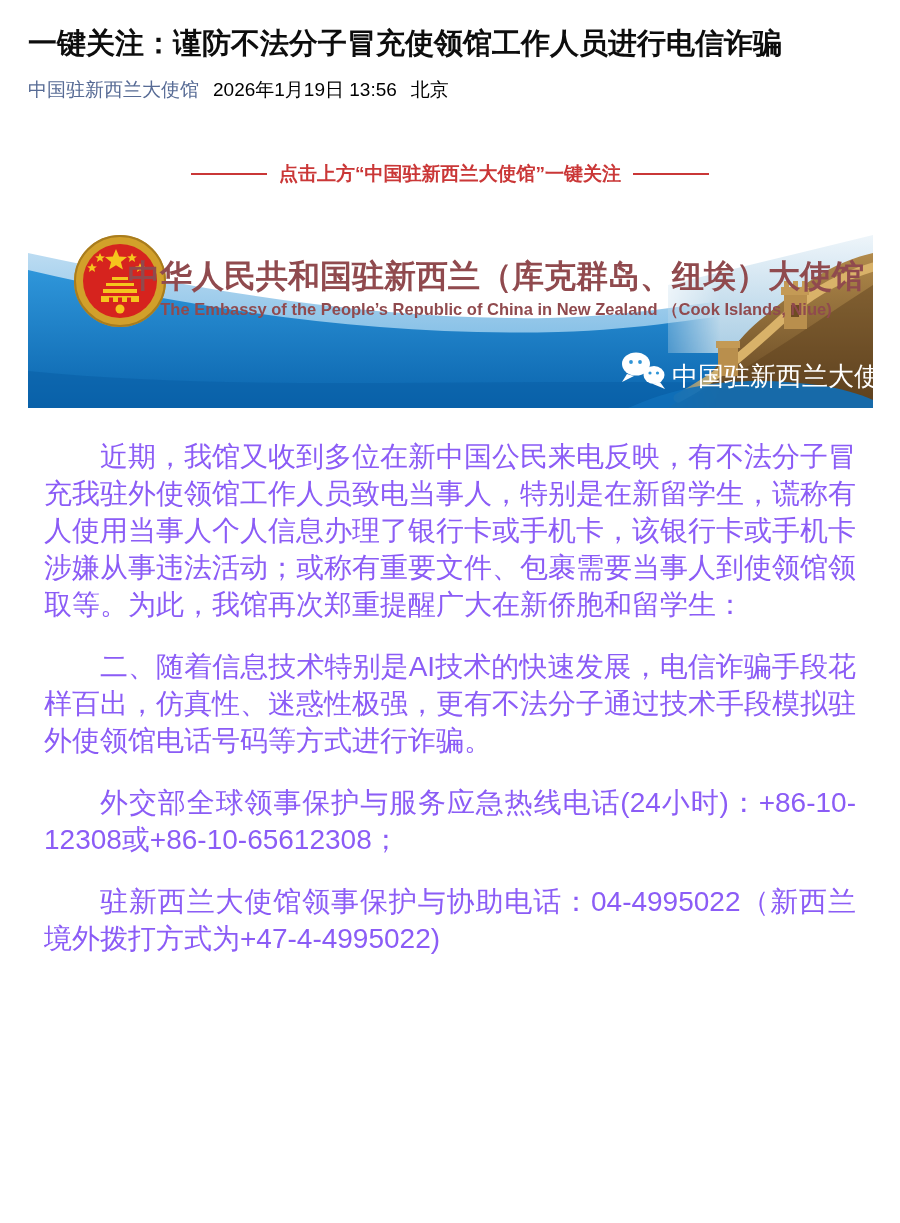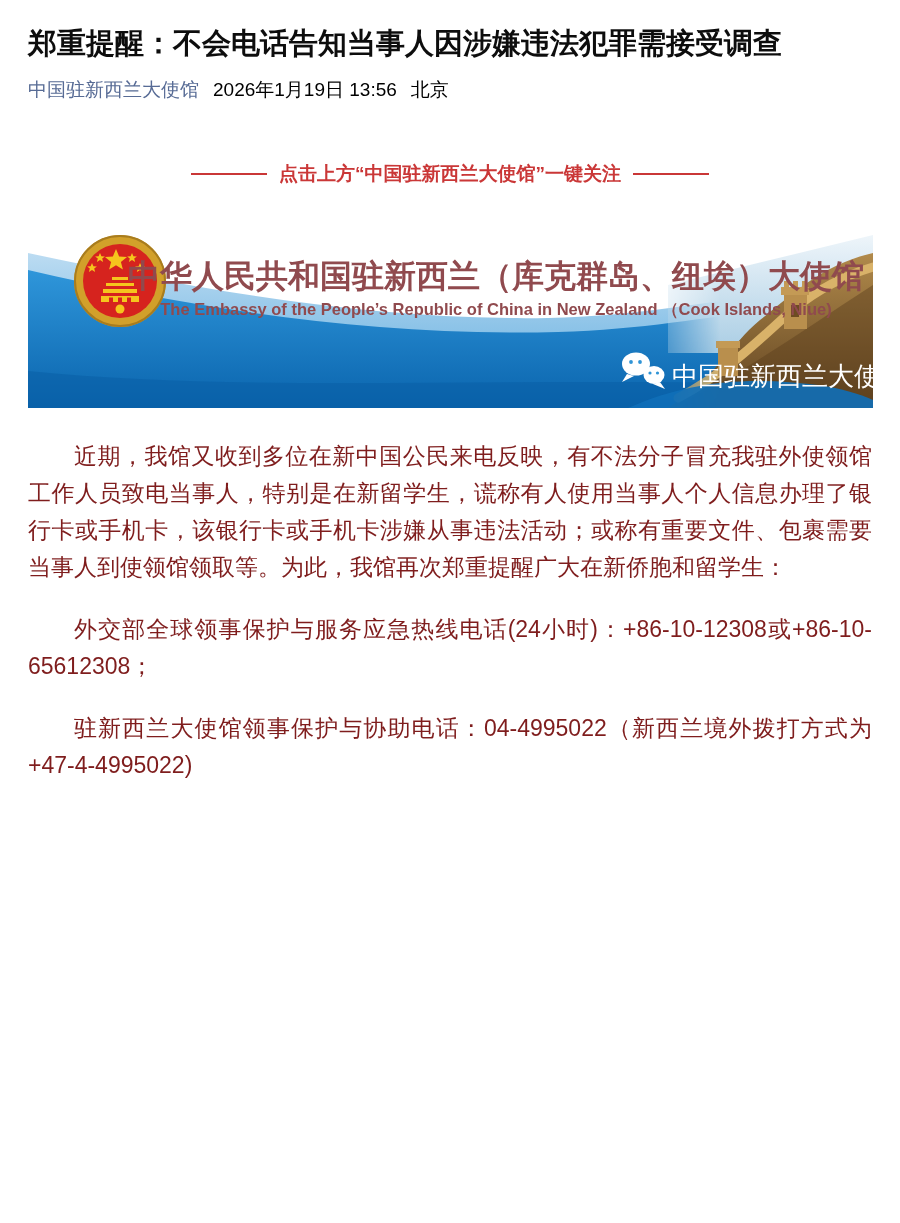--- a/index.html
+++ b/index.html
@@ -5,29 +5,29 @@
   html,body{margin:0;padding:0;background:#ffffff;}
   body{width:900px;height:1223px;overflow:hidden;font-family:"Liberation Sans","DejaVu Sans",sans-serif;color:#171717;}
   .container{padding:24px 28px 0;}
   h1.article-title{font-size:29px;line-height:38px;margin:0;font-weight:700;color:#0d0d0d;}
   .meta{margin-top:15px;font-size:19px;display:flex;align-items:baseline;gap:14px;}
   .meta .author{color:#576b95;text-decoration:none;cursor:pointer;}
   .meta .date,.meta .loc{color:#000000;}
   .follow-tip{margin-top:58px;display:flex;align-items:center;justify-content:center;gap:12px;color:#ca3737;font-weight:700;font-size:19px;}
   .dash{width:76px;height:2px;background:#ca3737;flex:none;}
   figure.banner{margin:36px 0 8px;padding:0;line-height:0;}
-  .body-text p{font-size:23px;line-height:37px;text-align:justify;text-indent:2em;margin:25px 0;color:#7f1d1d;}
+  .body-text p{font-size:28px;line-height:37px;text-align:justify;text-indent:2em;margin:25px 16px;color:#8b5cf6;}
   .body-text p:first-child{margin-top:30px;}
 </style>
 </head>
 <body>
 
 <div class="container">
 
-  <h1 class="article-title">郑重提醒：不会电话告知当事人因涉嫌违法犯罪需接受调查</h1>
+  <h1 class="article-title">一键关注：谨防不法分子冒充使领馆工作人员进行电信诈骗</h1>
 
   <div class="meta">
     <a class="author">中国驻新西兰大使馆</a>
     <span class="date">2026年1月19日 13:56</span>
     <span class="loc">北京</span>
   </div>
 
   <div class="follow-tip">
     <span class="dash"></span>
     <span>点击上方“中国驻新西兰大使馆”一键关注</span>
@@ -123,17 +123,18 @@
         <circle cx="622" cy="150" r="1.6" fill="#2f94d6"></circle>
         <circle cx="629.5" cy="150" r="1.6" fill="#2f94d6"></circle>
         <path d="M632,159 L637,166 L625,161 Z" fill="#ffffff"></path>
       </g>
       <text x="644" y="162" font-size="26" fill="#ffffff" font-family="Liberation Sans, DejaVu Sans, sans-serif">中国驻新西兰大使馆</text>
     </svg>
   </figure>
 
   <section class="body-text">
     <p>近期，我馆又收到多位在新中国公民来电反映，有不法分子冒充我驻外使领馆工作人员致电当事人，特别是在新留学生，谎称有人使用当事人个人信息办理了银行卡或手机卡，该银行卡或手机卡涉嫌从事违法活动；或称有重要文件、包裹需要当事人到使领馆领取等。为此，我馆再次郑重提醒广大在新侨胞和留学生：</p>
+    <p>二、随着信息技术特别是AI技术的快速发展，电信诈骗手段花样百出，仿真性、迷惑性极强，更有不法分子通过技术手段模拟驻外使领馆电话号码等方式进行诈骗。</p>
     <p>外交部全球领事保护与服务应急热线电话(24小时)：+86-10-12308或+86-10-65612308；</p>
     <p>驻新西兰大使馆领事保护与协助电话：04-4995022（新西兰境外拨打方式为+47-4-4995022)</p>
   </section>
 
 </div>
 
 </body></html>

